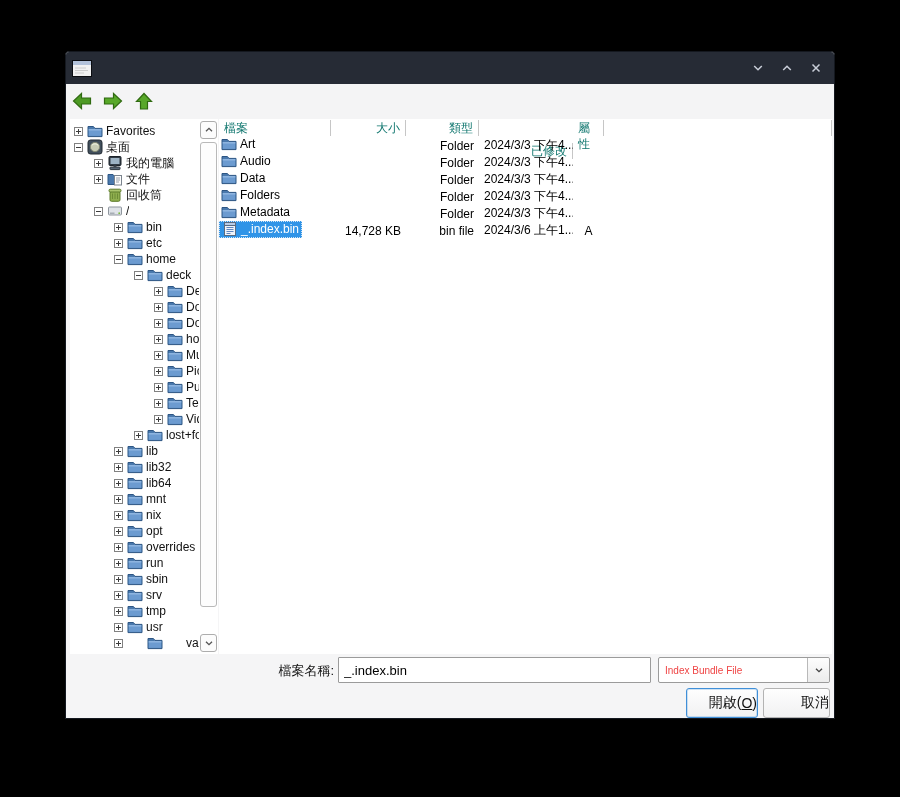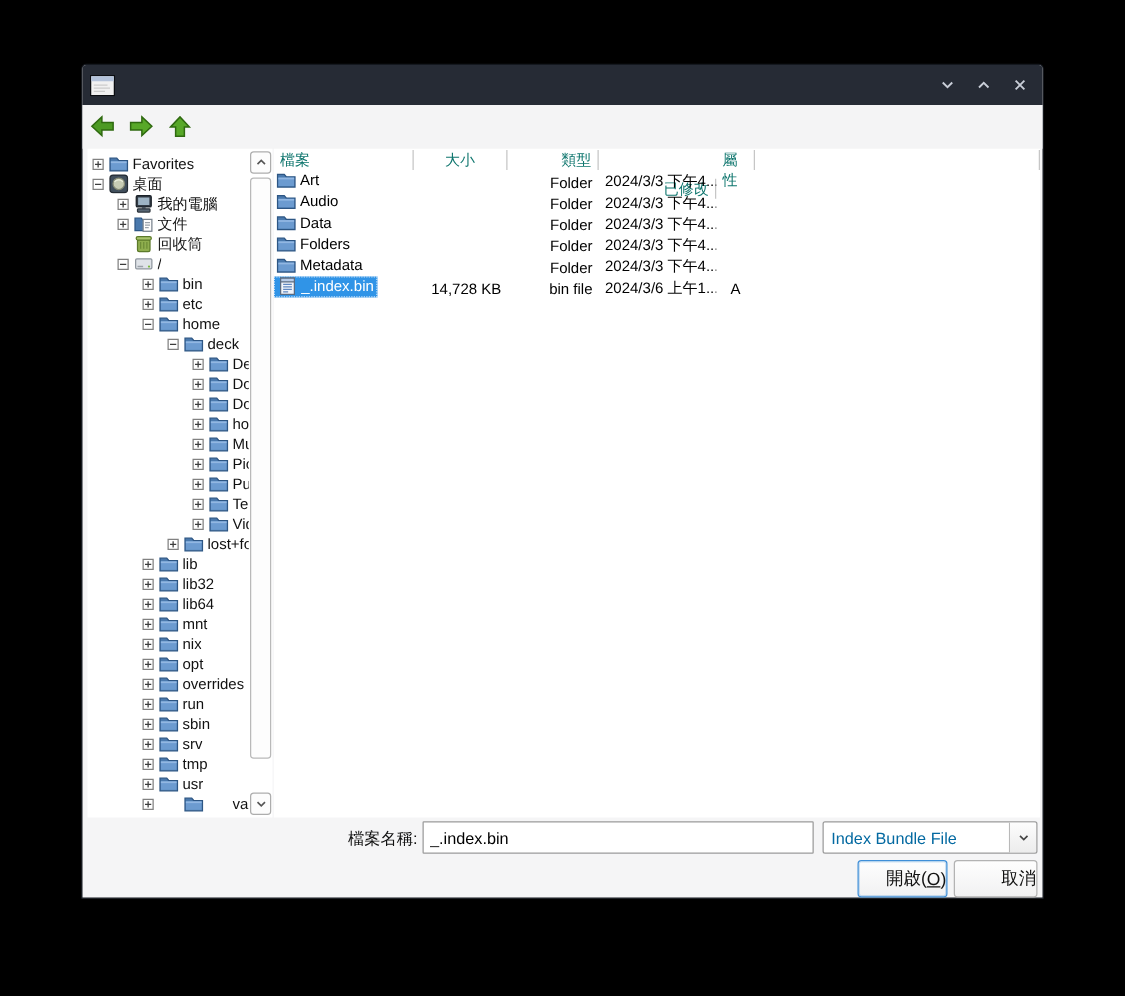--- a/index.html
+++ b/index.html
@@ -33,37 +33,37 @@
   .sb-btn{position:absolute;left:0;width:17px;height:18px;border:1px solid #adadad;border-radius:3px;
     background:#fcfcfc;display:flex;align-items:center;justify-content:center;}
   #sb-up{top:0;} #sb-down{bottom:0;}
   #sb-thumb{position:absolute;left:0;width:17px;top:21px;bottom:45px;border:1px solid #b9b9b9;
     border-radius:3px;background:#fdfdfd;}
   
   #file-panel{position:absolute;left:153px;top:67px;width:613px;height:535px;background:#fff;overflow:hidden;}
   #fhead{display:flex;height:18px;align-items:center;font-size:12px;color:#0f766e;}
   .hc{height:16px;line-height:16px;border-right:1px solid #c6c6c6;padding:0 5px;flex:none;}
   .hc.r{text-align:right;} .hc.l{text-align:left;}
-  #hc-name{width:112px;} #hc-size{width:75px;text-align:center;} #hc-type{width:73px;}
+  #hc-name{width:112px;} #hc-size{width:75px;} #hc-type{width:73px;}
   #hc-mod{width:94px;margin-top:45px;} #hc-attr{width:31px;} #hc-fill{flex:1;}
   .frow{display:flex;height:17px;align-items:center;font-size:12px;color:#000;}
   .fc{flex:none;padding:0 5px;white-space:nowrap;overflow:hidden;}
   .fc.name{width:112px;padding:0;} .fc.size{width:75px;text-align:right;}
   .fc.type{width:73px;text-align:right;} .fc.mod{width:94px;padding-right:2px;}
   .fc.attr{width:31px;text-align:center;}
   .selwrap{display:inline-flex;align-items:center;height:17px;padding:0 2px 0 2px;}
   .selwrap .ficon{width:16px;height:16px;flex:none;margin-right:3px;}
   .selwrap.selected{background:#3094e7;border:1px dotted #cfe4f7;color:#fff;}
   
   #fname-label{position:absolute;left:150px;top:610px;width:118px;text-align:right;font-size:13px;color:#111;}
   #fname-input{position:absolute;left:272px;top:605px;width:313px;height:26px;border:1px solid #9b9b9b;
     background:#fff;font-size:13px;padding:0 5px;font-family:inherit;color:#000;border-radius:1px;}
   #ftype-combo{position:absolute;left:592px;top:605px;width:172px;height:26px;border:1px solid #9b9b9b;
     background:#fff;border-radius:2px;display:flex;align-items:center;}
-  #ftype-value{font-size:13px;padding-left:6px;flex:1;white-space:nowrap;overflow:hidden;color:#0369a1;}
+  #ftype-value{font-size:10px;padding-left:6px;flex:1;white-space:nowrap;overflow:hidden;color:#ef4444;}
   #combo-arrow{width:22px;height:24px;border-left:1px solid #b9b9b9;background:linear-gradient(#fdfdfd,#ececec);
     display:flex;align-items:center;justify-content:center;flex:none;border-radius:0 2px 2px 0;}
   .pbtn{position:absolute;top:636px;height:30px;background:linear-gradient(#fefefe,#f1f1f2);
     border:1px solid #b3b3b3;border-radius:3px;font-size:14px;color:#111;
     display:flex;align-items:center;justify-content:flex-end;font-family:inherit;}
   #btn-open{left:620px;width:72px;border:1px solid #3f8fd8;box-shadow:0 0 0 1px rgba(63,143,216,.25) inset;}
   #btn-cancel{left:697px;width:67px;}
   #btn-open .key{text-decoration:underline;}
 </style>
 </head>

